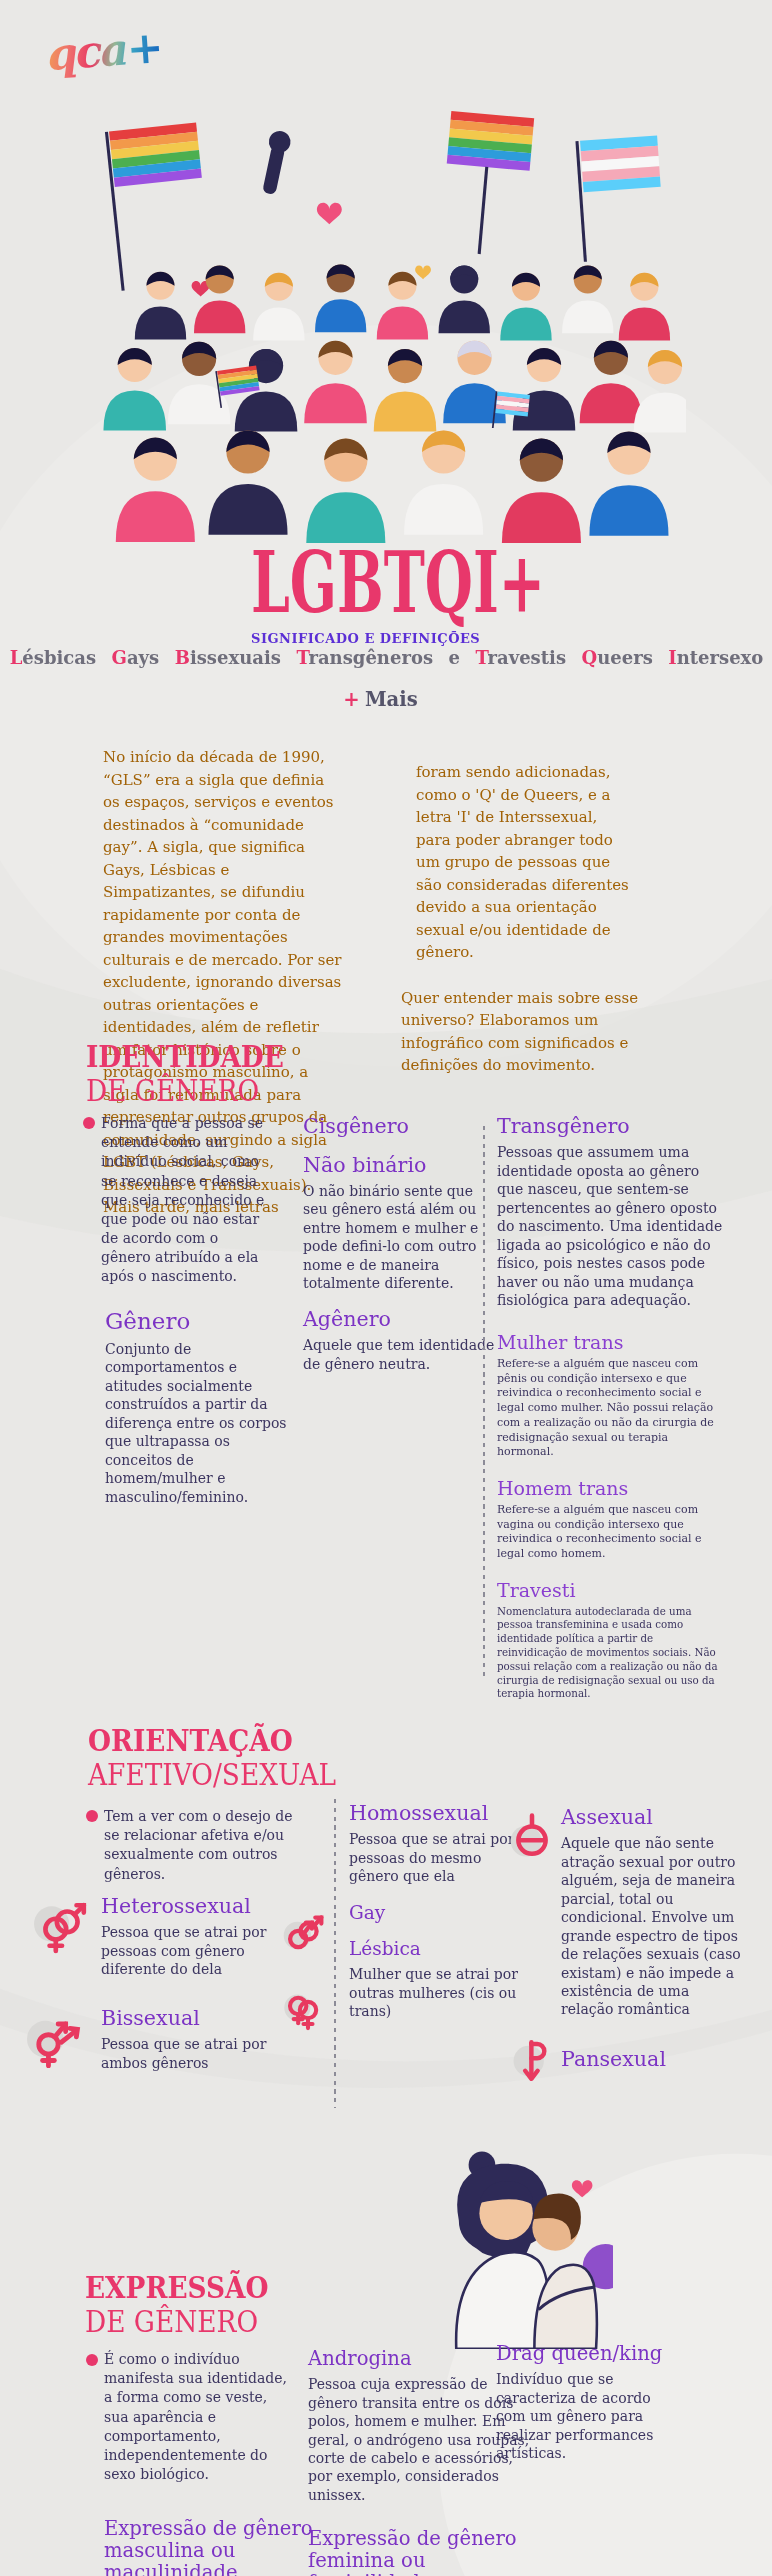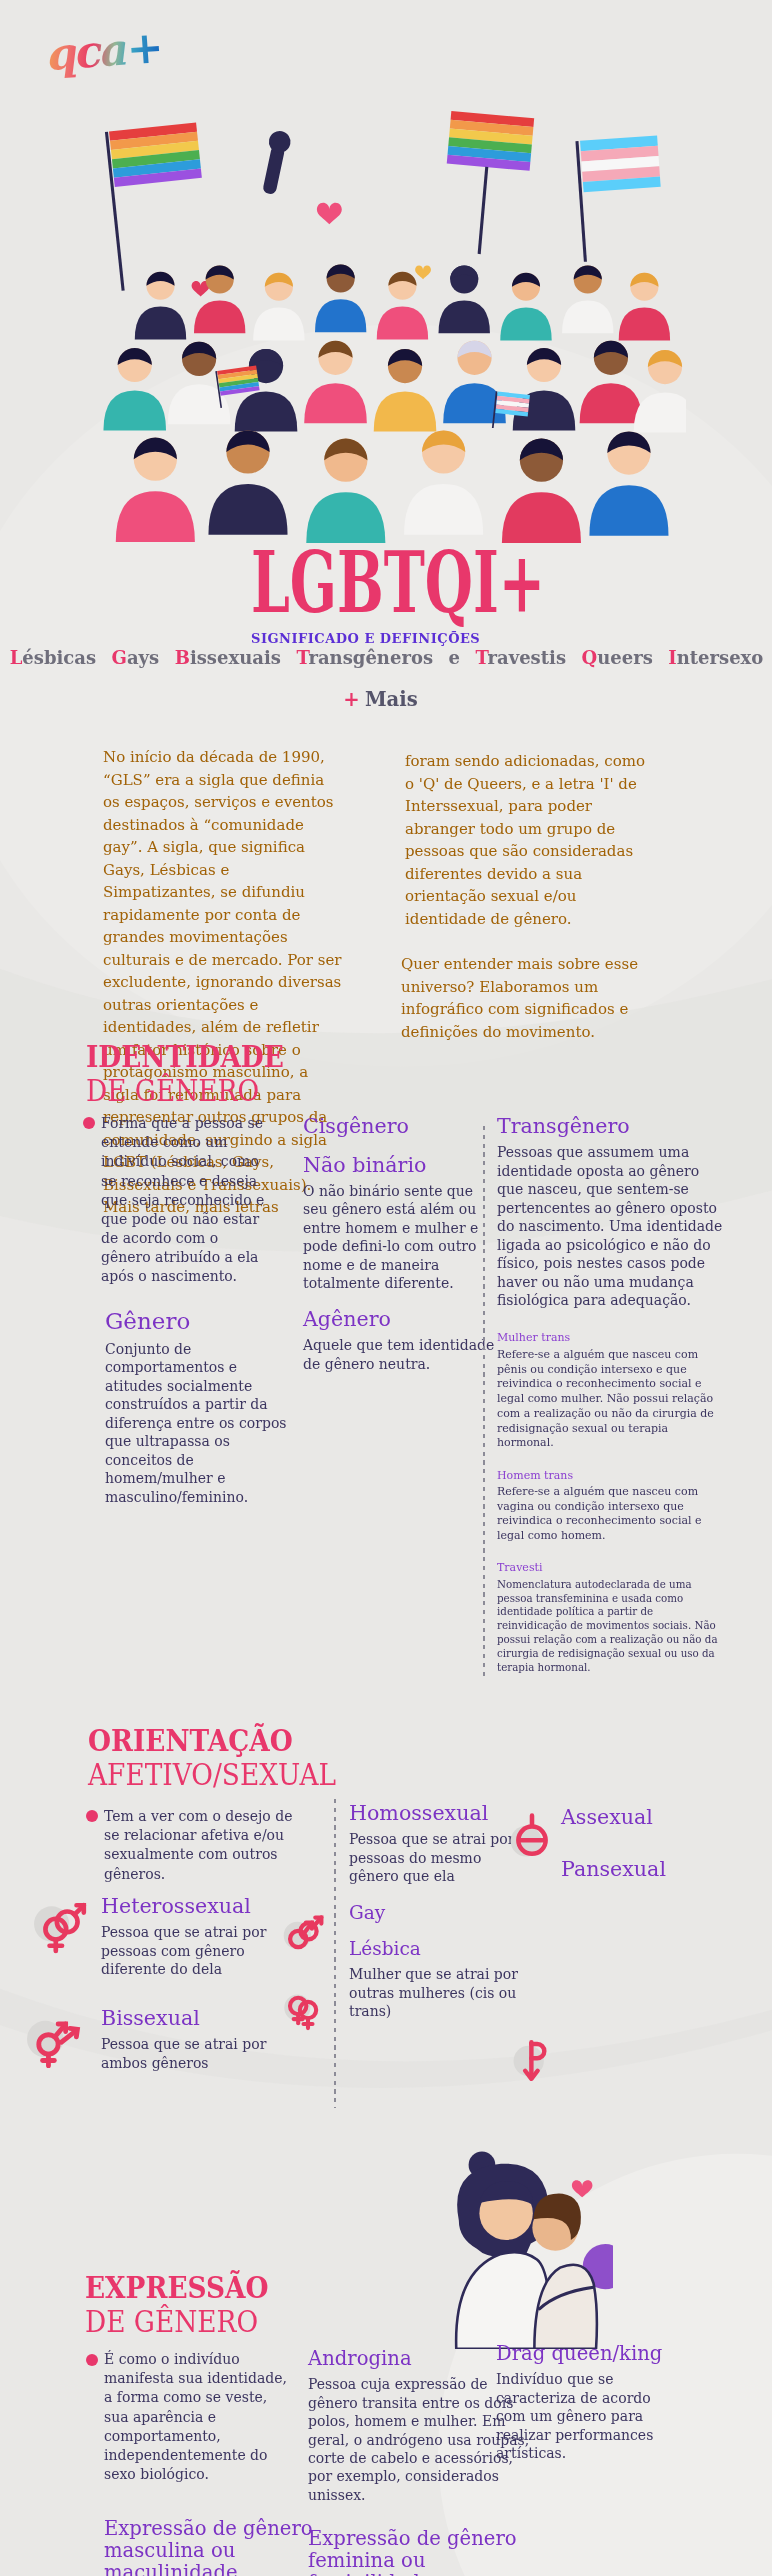--- a/index.html
+++ b/index.html
@@ -25,21 +25,21 @@
   .plusmais .plus{color:#e8376b;margin-right:5.2px}
   
   .intro{font-size:15px;line-height:1.5;color:#a16207}
   
   .sec-h{color:#e8376b;font-size:30px;line-height:1.12;transform:scaleX(.88);transform-origin:left top;white-space:nowrap}
   .sec-h .b{font-weight:800}
   .sec-h .r{font-weight:400}
   .dot{width:12px;height:12px;border-radius:50%;background:#e8376b}
   .lead{font-size:14px;line-height:1.37}
   .term{color:#7c33c4;font-weight:400;font-size:20.6px;line-height:1.12;margin-bottom:5.2px}
-  .term.sm{font-size:11px;color:#8a3fd0;margin-bottom:3.1px}
+  .term.sm{font-size:19px;color:#8a3fd0;margin-bottom:3.1px}
   .def{font-size:14px;line-height:1.32}
   .def.sm{font-size:11px;line-height:1.34}
   .dblock{margin-bottom:15.5px}
   .dotline{width:1.5px;background:repeating-linear-gradient(to bottom,#8c8b97 0 4.1px,transparent 4.1px 8.8px)}
 </style>
 </head>
 <body>
 
 <div class="page">
 
@@ -151,21 +151,21 @@
     <span class="item"><span class="ini">T</span><span class="rest">ravestis</span></span>
     <span class="item"><span class="ini">Q</span><span class="rest">ueers</span></span>
     <span class="item"><span class="ini">I</span><span class="rest">ntersexo</span></span>
   </div>
   <div class="abs plusmais">
     <span class="plus">+</span><span>Mais</span>
   </div>
 
   <div class="abs intro" style="left:103px;top:746px;width:242px">No início da década de 1990, “GLS” era a sigla que definia os espaços, serviços e eventos destinados à “comunidade gay”. A sigla, que significa Gays, Lésbicas e Simpatizantes, se difundiu rapidamente por conta de grandes movimentações culturais e de mercado. Por ser excludente, ignorando diversas outras orientações e identidades, além de refletir um fator histórico sobre o protagonismo masculino, a sigla foi reformulada para representar outros grupos da comunidade, surgindo a sigla LGBT (Lésbicas, Gays, Bissexuais e Transsexuais). Mais tarde, mais letras</div>
   <div class="abs intro" style="left:401px;top:746px;width:250px">
-    <p style="margin:4px">foram sendo adicionadas, como o 'Q' de Queers, e a letra 'I' de Interssexual, para poder abranger todo um grupo de pessoas que são consideradas diferentes devido a sua orientação sexual e/ou identidade de gênero.</p>
+    <p style="margin:15px">foram sendo adicionadas, como o 'Q' de Queers, e a letra 'I' de Interssexual, para poder abranger todo um grupo de pessoas que são consideradas diferentes devido a sua orientação sexual e/ou identidade de gênero.</p>
     <p style="margin:23px 0 0 0">Quer entender mais sobre esse universo? Elaboramos um infográfico com significados e definições do movimento.</p>
   </div>
 
   <div class="abs sec-h" style="left:86px;top:1040px">
     <div class="b">IDENTIDADE</div>
     <div class="r">DE GÊNERO</div>
   </div>
 
   <div class="abs dot" style="left:83px;top:1117px"></div>
   <div class="abs lead" style="left:101px;top:1114px;width:170px">Forma que a pessoa se entende como um indivíduo social, como se reconhece e deseja que seja reconhecido e que pode ou não estar de acordo com o gênero atribuído a ela após o nascimento.</div>
@@ -278,20 +278,21 @@
       <circle cx="66" cy="54" r="20"></circle>
     <line x1="42" y1="64" x2="42" y2="86"></line>
       <line x1="31" y1="76" x2="53" y2="76"></line>
     <line x1="66" y1="74" x2="66" y2="98"></line>
       <line x1="55" y1="88" x2="77" y2="88"></line>
   </svg>
 
   <div class="abs" style="left:561px;top:1806px;width:183px">
     <div>
       <div class="term">Assexual</div>
+      <div class="def">Aquele que não sente atração sexual por outro alguém, seja de maneira parcial, total ou condicional. Envolve um grande espectro de tipos de relações sexuais (caso existam) e não impede a existência de uma relação romântica</div>
     </div>
     <div style="margin-top:29px">
       <div class="term">Pansexual</div>
     </div>
   </div>
 
   <svg class="abs" style="left:507px;top:1812px" width="50" height="50" viewBox="0 0 110 110" fill="none" stroke="#e8395f" stroke-width="10" stroke-linecap="round">
     <circle cx="42" cy="64" r="34" fill="#d9d8d6" stroke="none"></circle>
     <line x1="55" y1="8" x2="55" y2="28"></line>
     <circle cx="55" cy="62" r="30"></circle>

